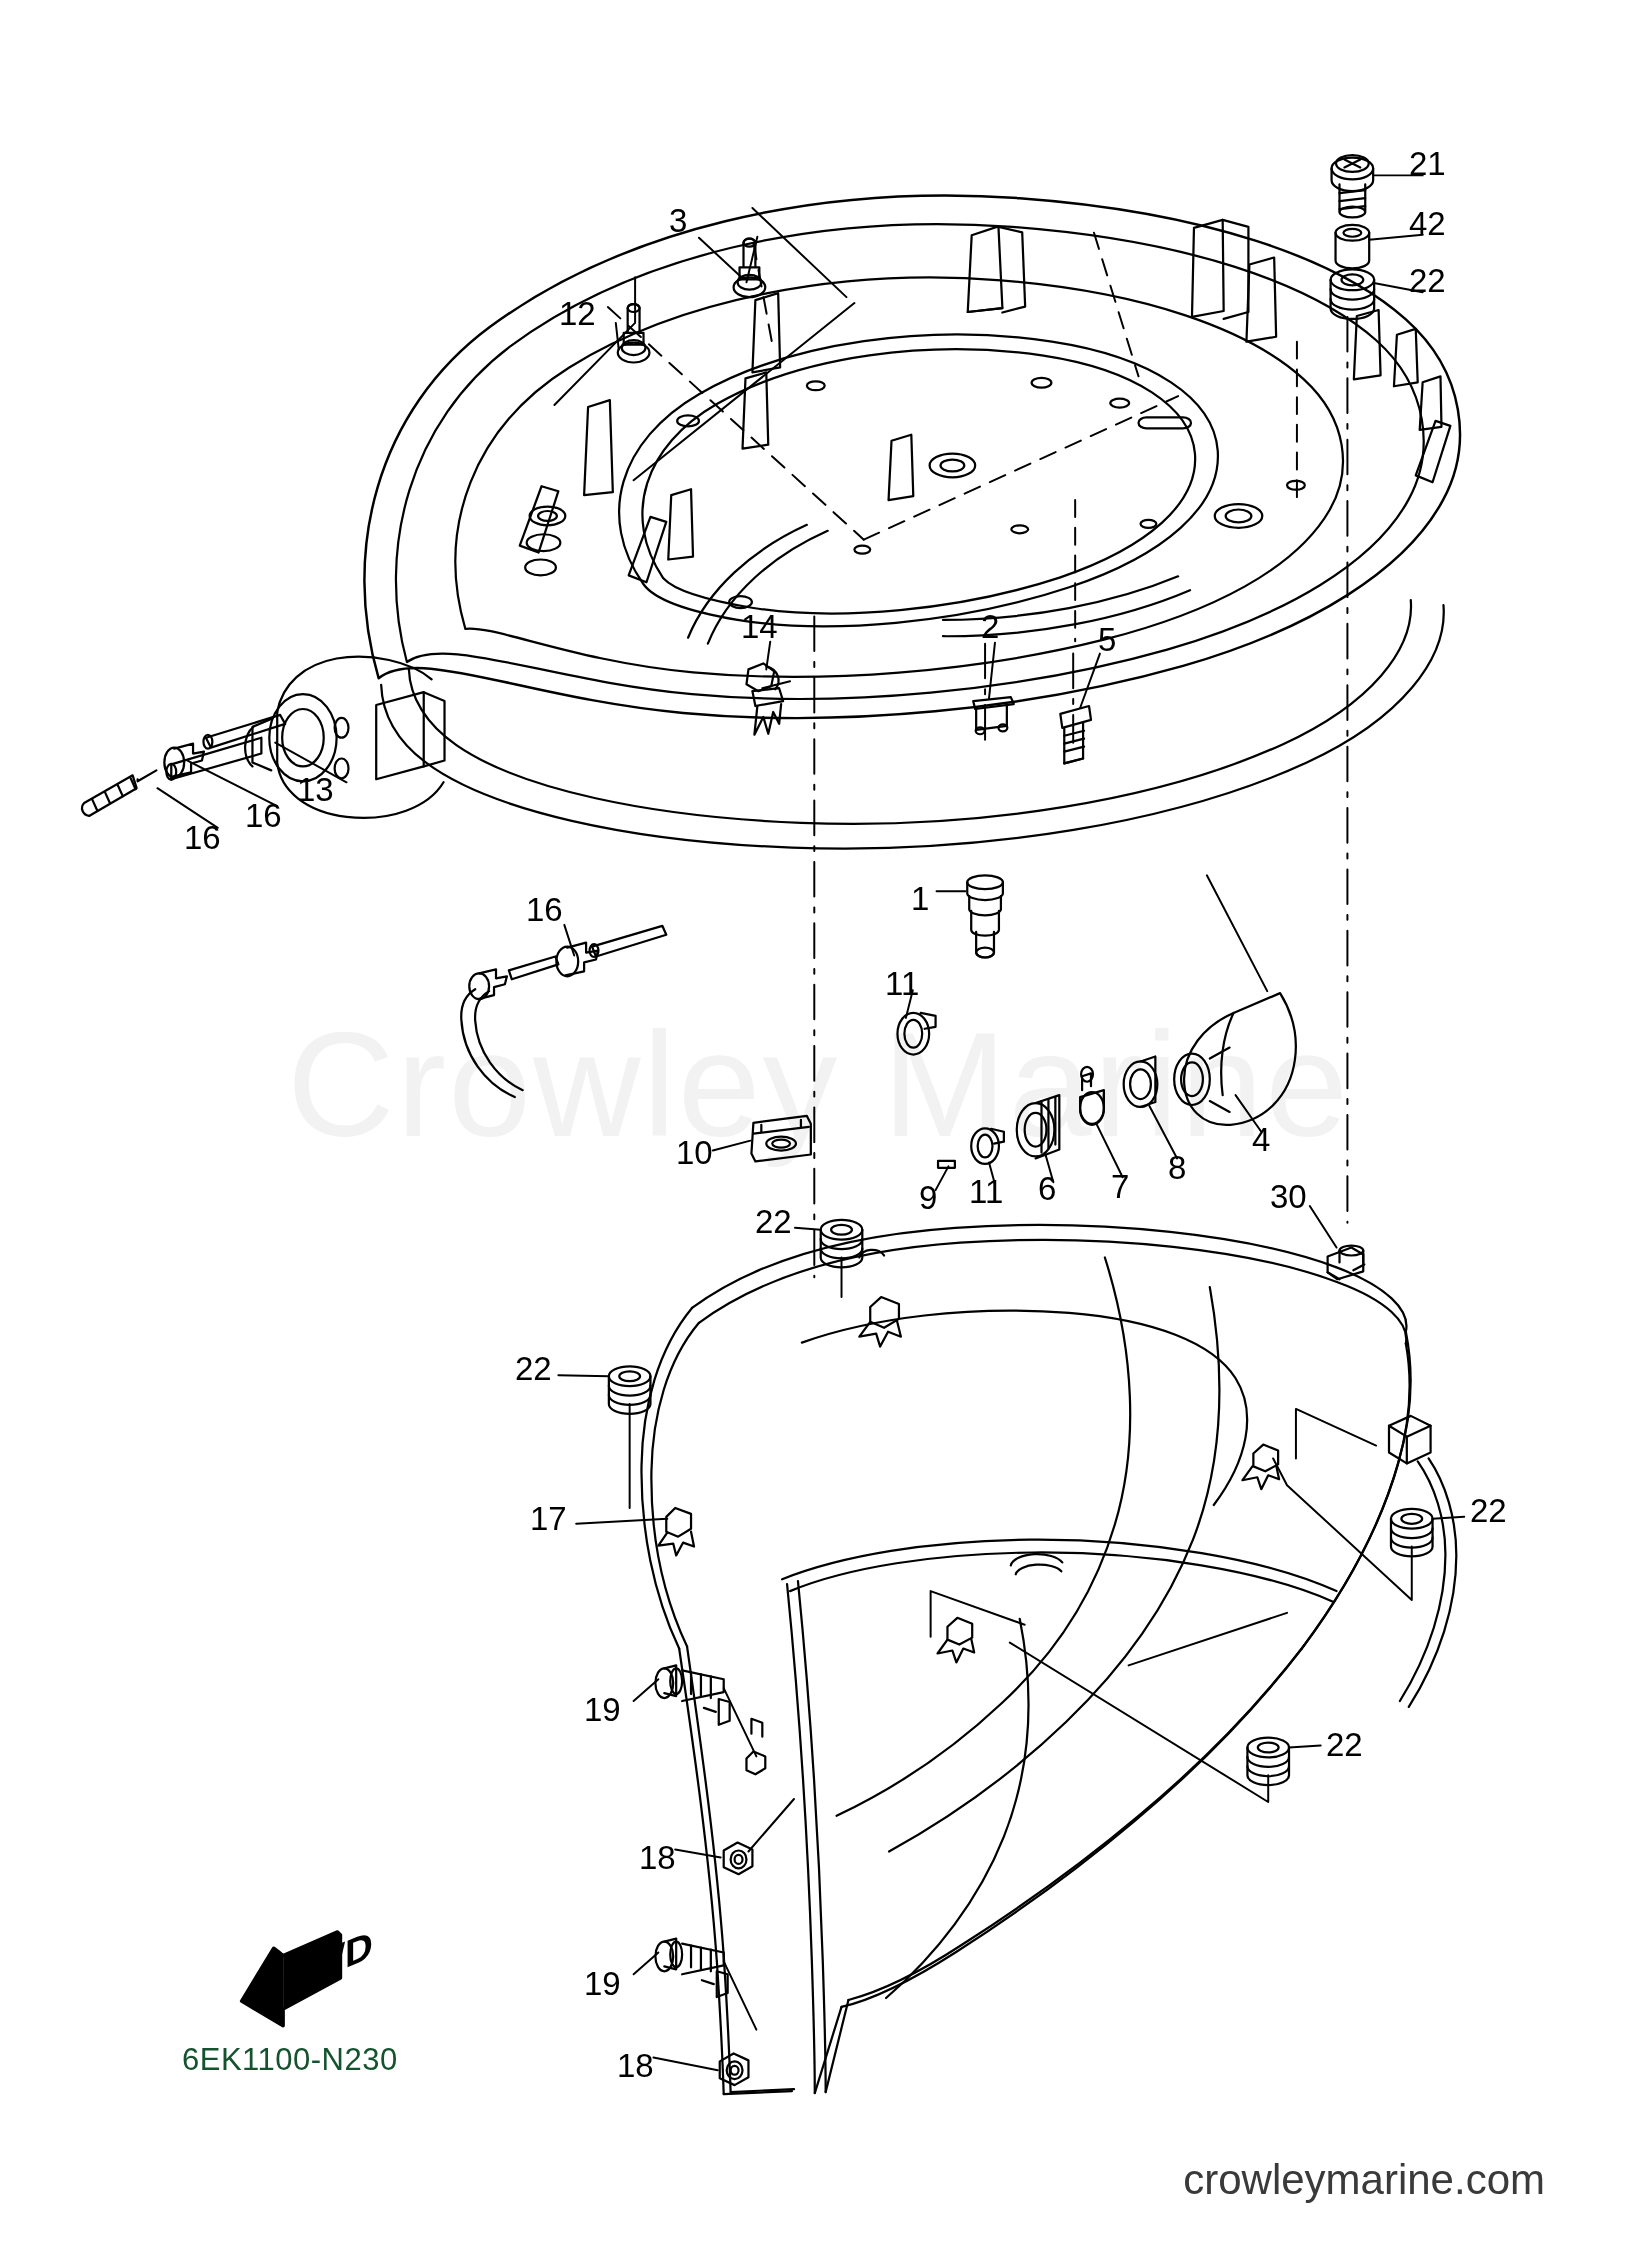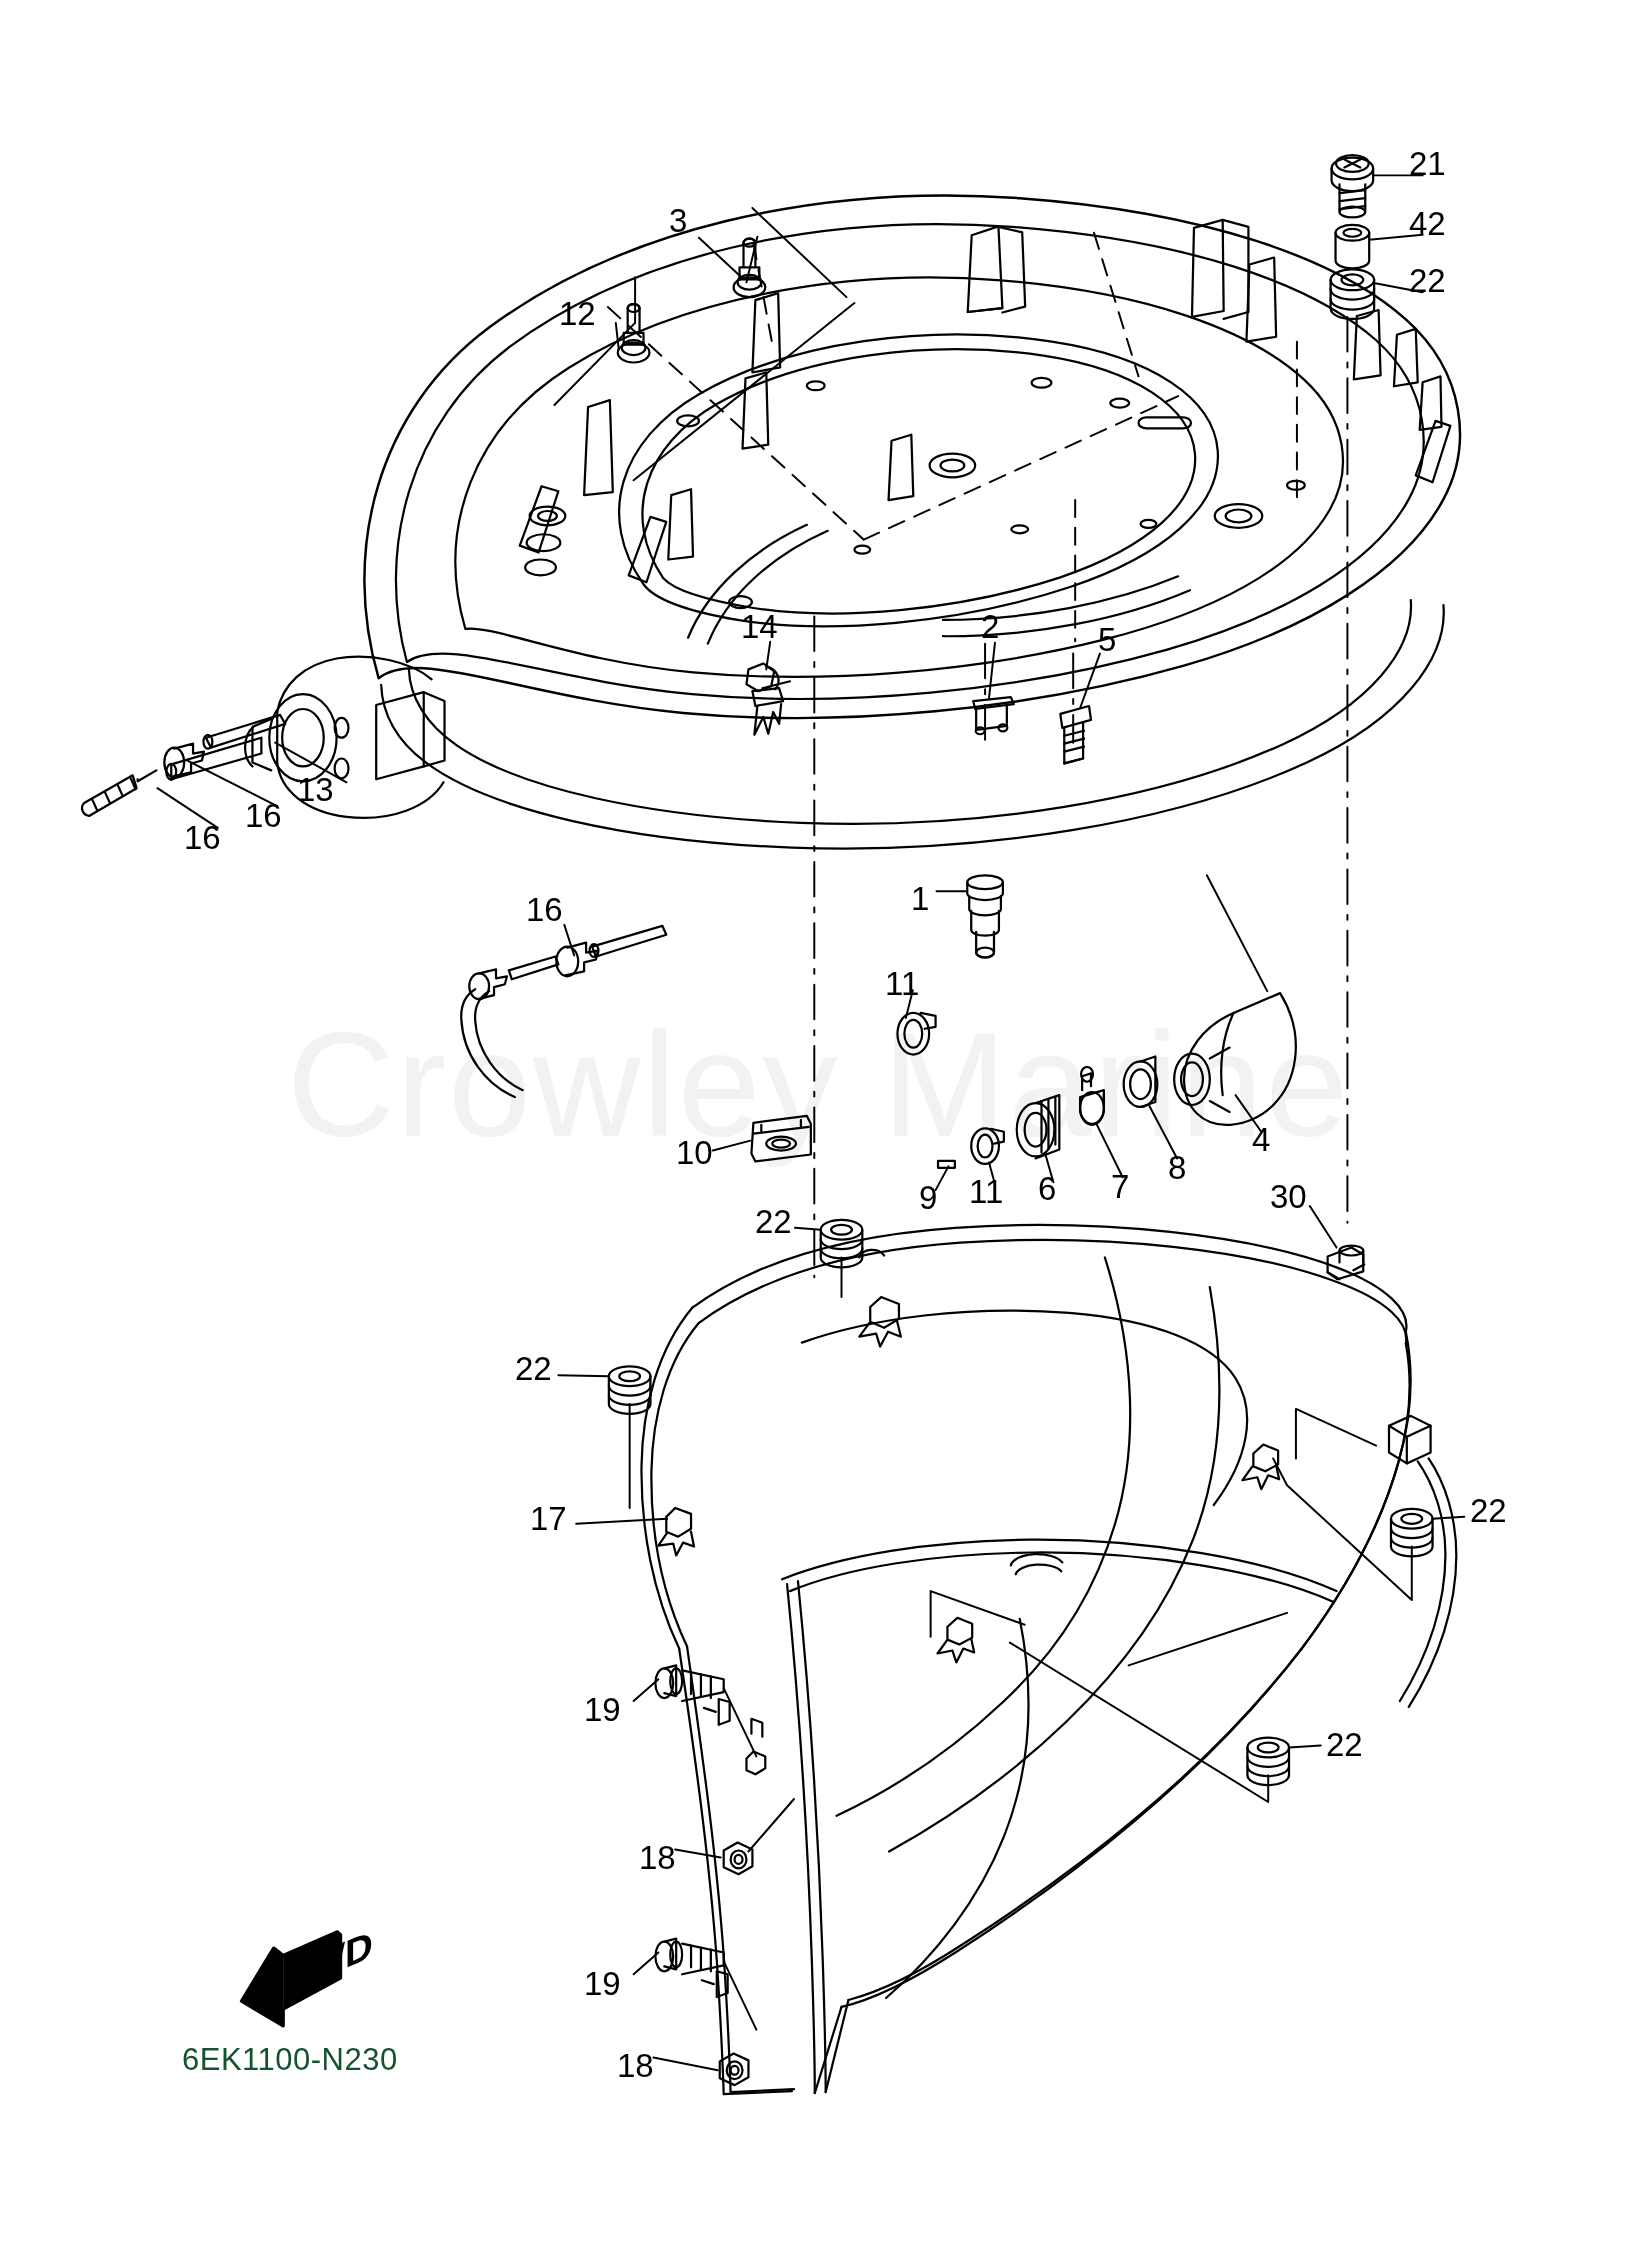--- a/index.html
+++ b/index.html
@@ -586,15 +586,16 @@
         <path d="M68,212 L133,105 L152,120 L262,72 L268,78 L268,165 L152,228 L152,262 Z"></path>
       </g>
 
       <g fill="#000" transform="translate(152,196) skewY(-22) skewX(0)">
         <text x="4" y="0" font-family="'Liberation Sans',sans-serif" font-size="78" font-weight="bold">FWD</text>
       </g>
     </svg>
   </div>
 
   <div class="partno">6EK1100-N230</div>
+  <div class="footer">crowleymarine.com</div>
 
 </div>
 
 
 </body></html>

